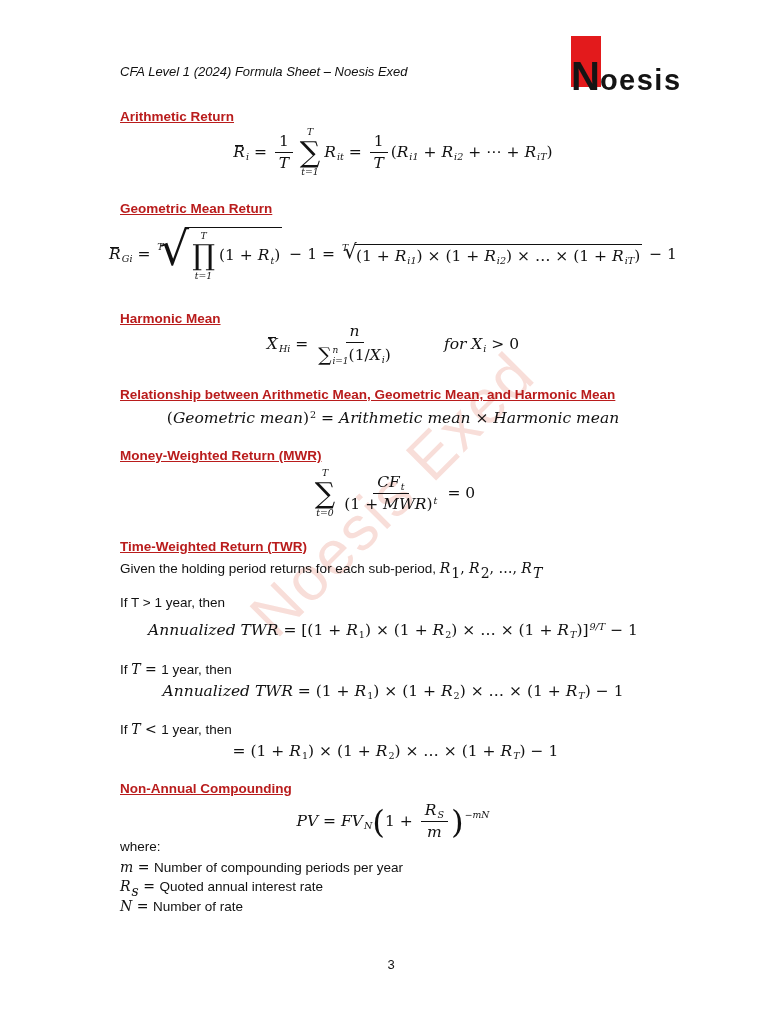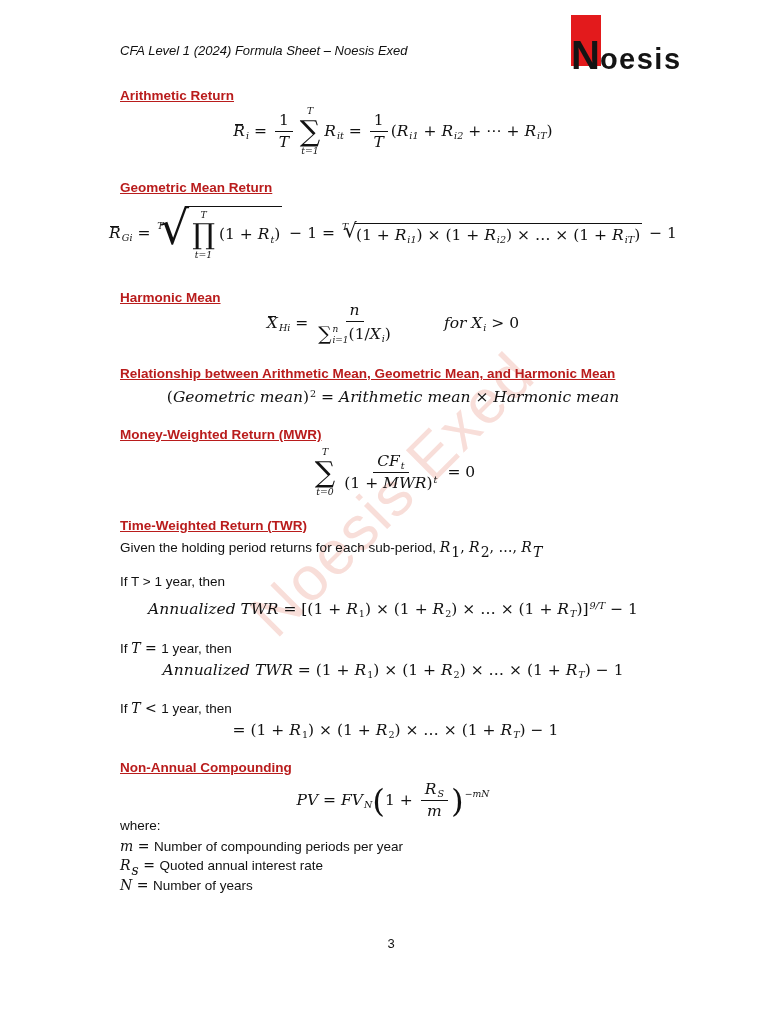--- a/index.html
+++ b/index.html
@@ -2,21 +2,21 @@
 <html><head>
 <meta charset="utf-8">
 <style>
   html,body{margin:0;padding:0;background:#ffffff;}
   .page{position:relative;width:782px;height:1012px;background:#fff;overflow:hidden;
         font-family:"Liberation Sans",sans-serif;color:#1a1a1a;}
   .watermark{position:absolute;left:392px;top:494px;z-index:0;white-space:nowrap;
         transform:translate(-50%,-50%) rotate(-45deg);
         font-size:62px;letter-spacing:2px;font-weight:400;
         font-family:"Liberation Sans",sans-serif;}
-  .content{position:absolute;inset:0;z-index:1;}
+  .content{position:absolute;inset:0;z-index:1;margin-top:21px;}
   .doc-title{position:absolute;left:120px;top:43px;font-size:13px;font-style:italic;color:#111;white-space:nowrap;}
   
   .logo{position:absolute;top:15px;left:562px;width:108px;height:56px;}
   .logo-rect{position:absolute;left:9px;top:0;width:30px;height:51px;}
   .logo-text{position:absolute;left:9px;bottom:0;display:flex;align-items:baseline;
         font-weight:700;color:#141414;white-space:nowrap;}
   .logo-n{font-size:40px;line-height:0.8;letter-spacing:0;}
   .logo-rest{font-size:29px;line-height:0.8;letter-spacing:1.5px;text-align:center;}
   
   .heading{position:absolute;left:120px;font-size:13.5px;font-weight:700;color:#b91c1c;
@@ -181,18 +181,18 @@
         <span class="mr"> = </span>
         <span class="tw"><span class="mi">FV</span><span class="tsub mi">N</span></span>
         <span class="brk" style="font-size: 2.1em;">(</span>
         <span class="mr">1 + </span>
         <span class="frac"><span class="num"><span class="tw"><span class="mi">R</span><span class="tsub mi">S</span></span></span><span class="den"><span class="mi">m</span></span></span>
         <span class="tw"><span class="brk" style="font-size: 2.1em;">)</span><span class="tsuphi">−mN</span></span>
       </div>
     <div class="line" style="top:818px"><span class="ms">where:</span></div>
     <div class="line" style="top:838px"><span class="mi">m</span><span class="mr"> = </span><span class="ms">Number of compounding periods per year</span></div>
     <div class="line" style="top:857px"><span class="tw"><span class="mi">R</span><span class="tsub mi">s</span></span><span class="mr"> = </span><span class="ms">Quoted annual interest rate</span></div>
-    <div class="line" style="top:877px"><span class="mi">N</span><span class="mr"> = </span><span class="ms">Number of years</span></div>
+    <div class="line" style="top:877px"><span class="mi">N</span><span class="mr"> = </span><span class="ms">Number of rate</span></div>
 
     <div class="pagenum">3</div>
 
   </div>
 </div>
 
 </body></html>

